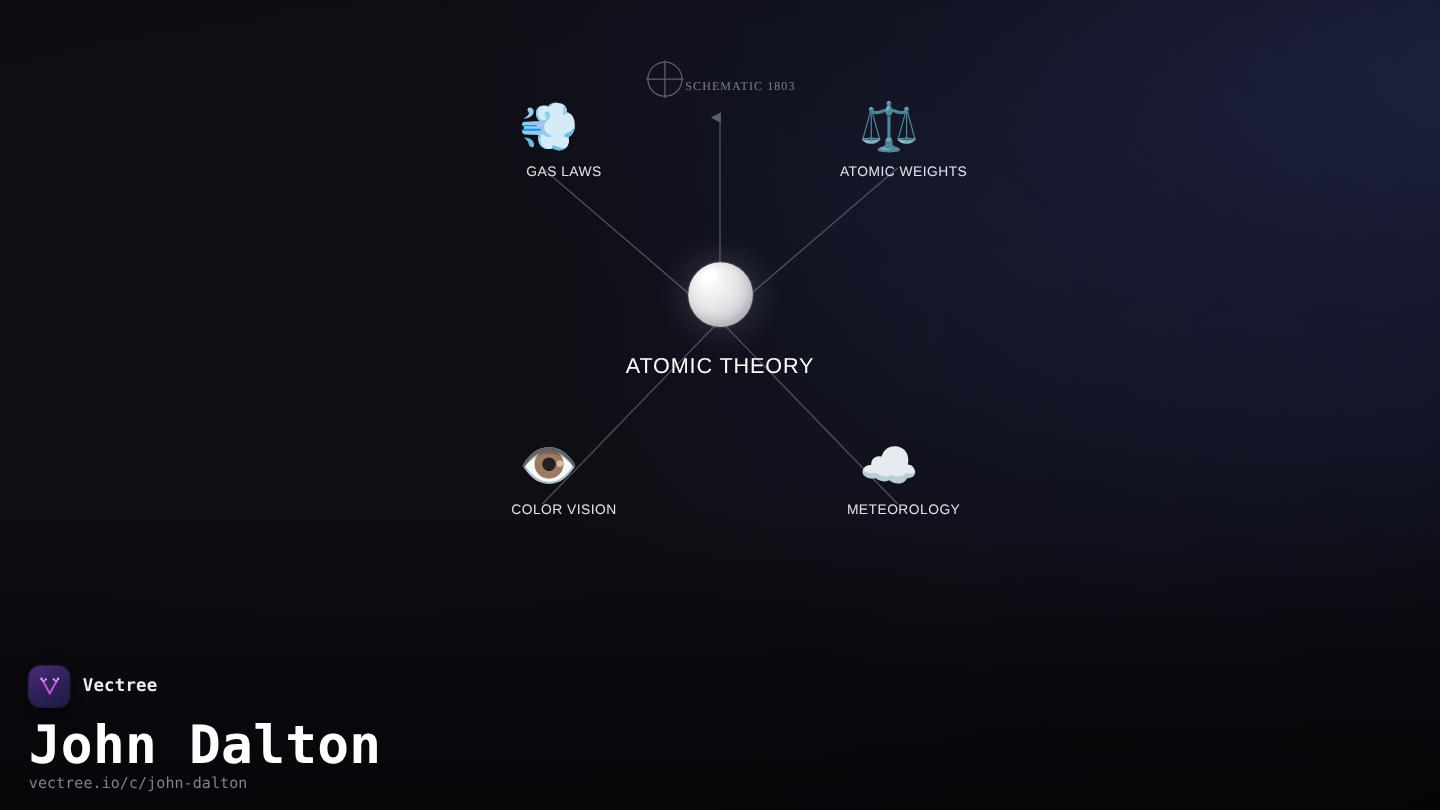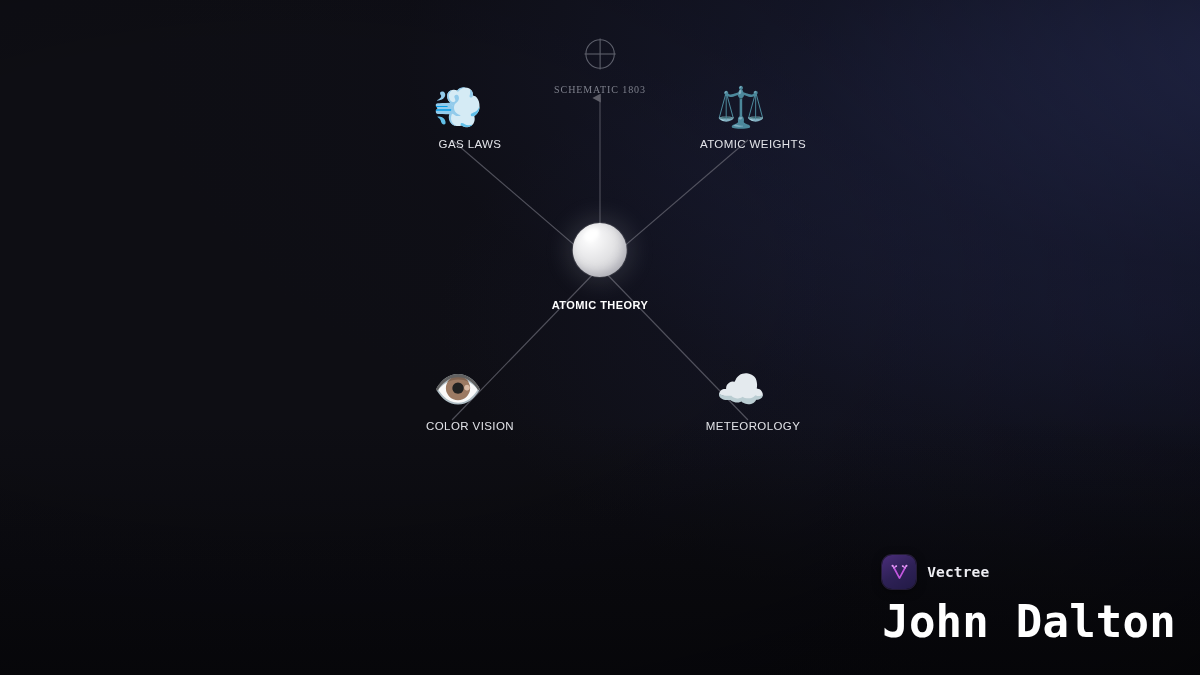--- a/index.html
+++ b/index.html
@@ -95,54 +95,53 @@
     position:absolute;
     left:20%; top:11%;
     width:30%; height:20%;
     border-radius:50%;
     background: rgba(255,255,255,0.95);
     filter: blur(1.4px);
     transform: rotate(-28deg);
   }
   #node-center .node-label {
     margin-top: 22px;
-    font-size: 11px;
-    font-weight: 700;
+    font-size: 18px;
+    font-weight: 400;
     color: #ffffff;
     letter-spacing: 0.04em;
     text-align: center;
   }
 
   
   #schematic-marker {
     position:absolute;
     left:600px; top:66px;
     transform: translate(-50%,-50%);
     display:flex;
-    flex-direction:column;
+    flex-direction:row;
     align-items:center;
     pointer-events:none;
   }
   #schematic-marker .marker-caption {
     margin-top: 13px;
     font-family: "Liberation Serif", serif;
     font-size: 10px;
     letter-spacing: 0.09em;
     color: #7e808c;
     white-space:nowrap;
   }
 
   
   #footer {
     position:absolute;
     left:0; right:0; bottom:0;
     height: 120px;
     padding: 0 24px 18px 24px;
     display:flex;
-    align-items:flex-end;
     justify-content:space-between;
     flex-direction:column;
   }
   #brand-block { display:flex; flex-direction:column; gap:10px; }
   #brand-row { display:flex; align-items:center; gap:11px; }
 
   #brand-logo {
     width: 34px; height: 34px;
     border-radius: 10px;
     background: linear-gradient(150deg, #4a2d7a 0%, #2e2156 52%, #221a46 100%);
@@ -244,13 +243,14 @@
           <circle cx="7.9" cy="3.9" r="1.2" fill="#e49bf5"></circle>
           <circle cx="20.8" cy="3.4" r="1.3" fill="#e49bf5"></circle>
           <circle cx="16.1" cy="3.9" r="1.2" fill="#e49bf5"></circle>
         </svg>
       </div>
       <div id="brand-name">Vectree</div>
     </div>
     <div id="person-name">John Dalton</div>
   </div>
 
+  <div id="footer-url">vectree.io/c/john-dalton</div>
 </div>
 
 </body></html>

